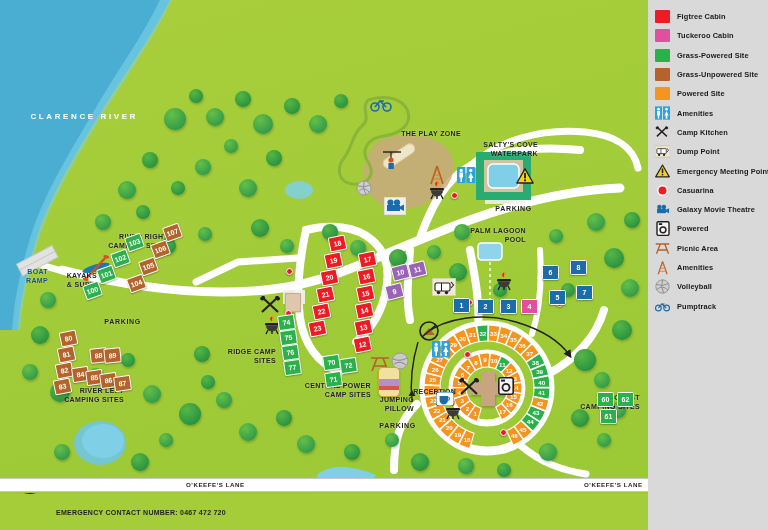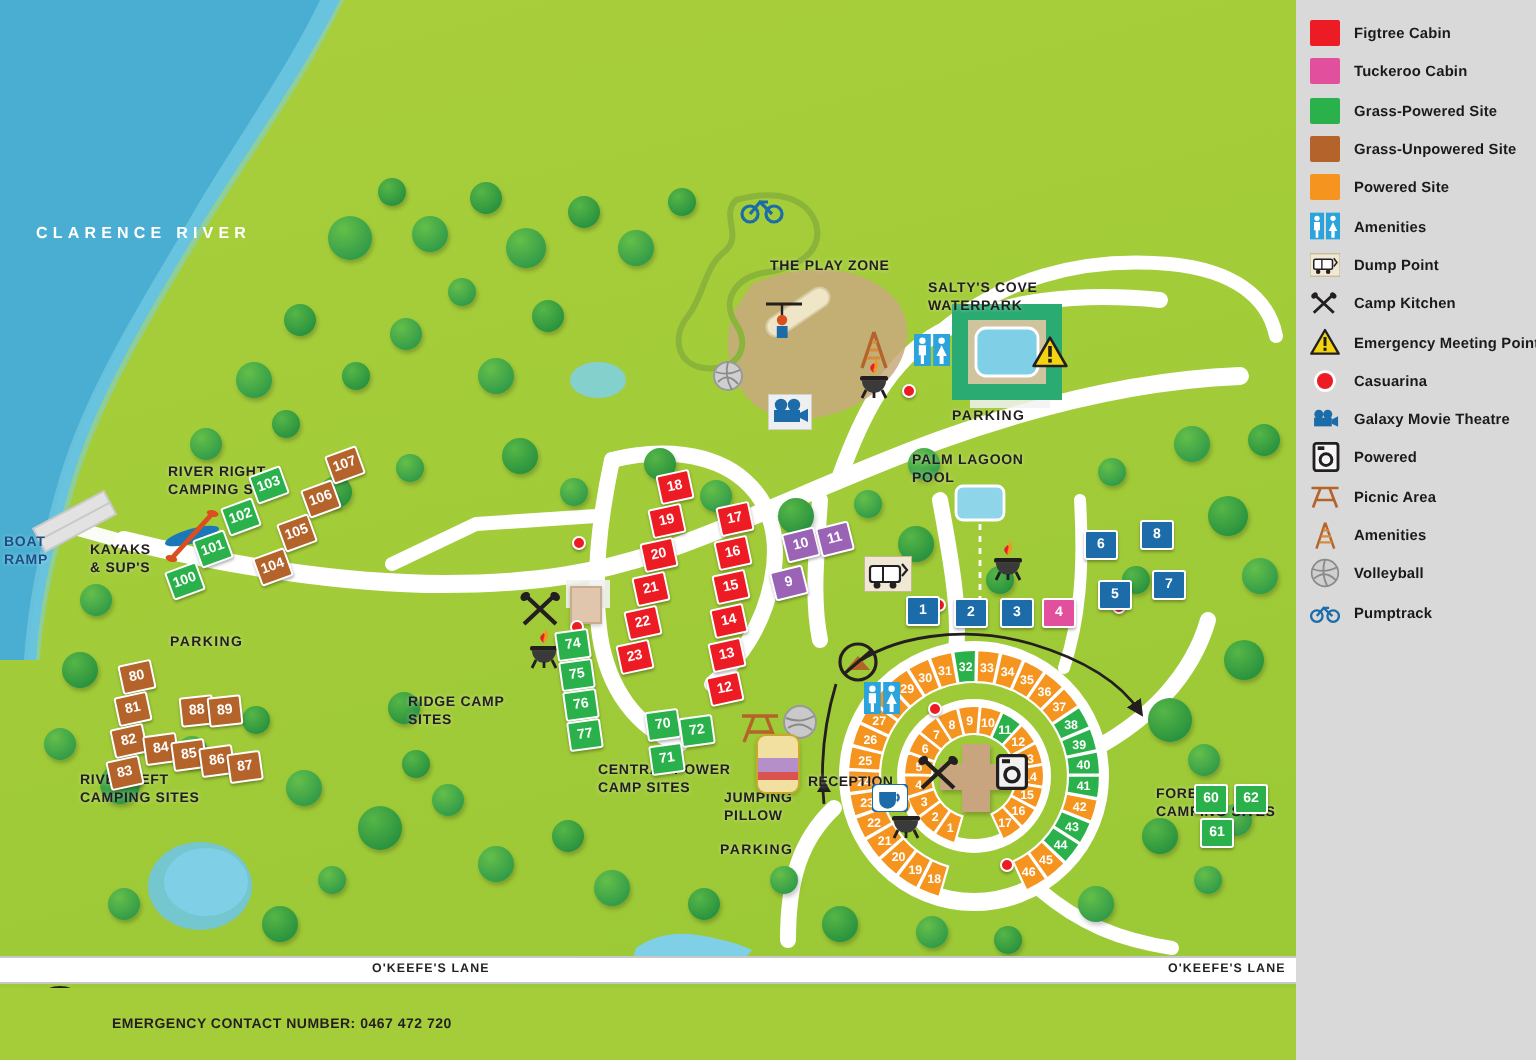--- a/index.html
+++ b/index.html
@@ -67,21 +67,21 @@
   .c-brown  { background: #b4632b; }
   .c-red    { background: #ed1c24; }
   .c-blue   { background: #1b6ca8; }
   .c-purple { background: #9a63b5; }
   .c-pink   { background: #e2509d; }
 
   
   .mlabel {
     position: absolute;
     font-size: 7px; font-weight: bold; color: #231f20;
-    text-align: left; letter-spacing: .35px;
+    text-align: right; letter-spacing: .35px;
     line-height: 1.25; white-space: pre-line;
     text-shadow: 0 0 2px rgba(255,255,255,.45);
   }
   .mlabel.river {
     color: #ffffff; font-size: 8px; letter-spacing: 2.6px;
     text-shadow: none;
   }
   .mlabel.park { letter-spacing: .7px; }
   .mlabel.recep { font-size: 7px; letter-spacing: .2px; }
   .mlabel.dog { font-size: 6.4px; color: #3d3212; letter-spacing: .2px;}
@@ -730,43 +730,43 @@
               <circle cx="4.2" cy="3.4" r="1.6" fill="#fff"></circle>
               <path d="M2.4,5.6 h3.6 v5 h-1 v4.4 h-1.6 v-4.4 h-1 z" fill="#fff"></path>
               <circle cx="13.8" cy="3.4" r="1.6" fill="#fff"></circle>
               <path d="M13.8,5.6 l2.6,5.4 h-5.2 z M12.8,10.6 h2 v4.4 h-2 z" fill="#fff"></path>
             </svg>
           </div>
           <div class="legend-label">Amenities</div>
         </div>
         <div class="legend-row">
           <div class="legend-ico">
+            <svg width="15" height="14" viewBox="0 0 24 18">
+              <path d="M3,1 L19,16 M19,1 L3,16" stroke="#231f20" stroke-width="2.3"></path>
+              <ellipse cx="3.6" cy="2.2" rx="2.8" ry="2.1" fill="#231f20" transform="rotate(-40 3.6 2.2)"></ellipse>
+              <ellipse cx="18.6" cy="2.2" rx="2.8" ry="2.1" fill="#231f20" transform="rotate(40 18.6 2.2)"></ellipse>
+            </svg>
+          </div>
+          <div class="legend-label">Camp Kitchen</div>
+        </div>
+        <div class="legend-row">
+          <div class="legend-ico">
             <svg width="15" height="13" viewBox="0 0 24 18">
               <rect x="0" y="0" width="24" height="18" fill="#efe8d4" stroke="#c8b88c" stroke-width="1"></rect>
               <rect x="3" y="4.4" width="15" height="8" rx="1.4" fill="#fff" stroke="#231f20" stroke-width="1.2"></rect>
               <line x1="9.5" y1="4.4" x2="9.5" y2="12.4" stroke="#231f20" stroke-width="1.1"></line>
               <circle cx="6.5" cy="14.4" r="1.8" fill="#231f20"></circle>
               <circle cx="14.5" cy="14.4" r="1.8" fill="#231f20"></circle>
               <path d="M19,3.6 L21.6,7 L19,10.2" stroke="#231f20" stroke-width="1.2" fill="none"></path>
             </svg>
           </div>
           <div class="legend-label">Dump Point</div>
         </div>
         <div class="legend-row">
           <div class="legend-ico">
-            <svg width="15" height="14" viewBox="0 0 24 18">
-              <path d="M3,1 L19,16 M19,1 L3,16" stroke="#231f20" stroke-width="2.3"></path>
-              <ellipse cx="3.6" cy="2.2" rx="2.8" ry="2.1" fill="#231f20" transform="rotate(-40 3.6 2.2)"></ellipse>
-              <ellipse cx="18.6" cy="2.2" rx="2.8" ry="2.1" fill="#231f20" transform="rotate(40 18.6 2.2)"></ellipse>
-            </svg>
-          </div>
-          <div class="legend-label">Camp Kitchen</div>
-        </div>
-        <div class="legend-row">
-          <div class="legend-ico">
             <svg width="15" height="14" viewBox="0 0 18 16">
               <path d="M9,0.8 L17.2,15 L0.8,15 Z" fill="#f2d411" stroke="#231f20" stroke-width="1.4" stroke-linejoin="round"></path>
               <rect x="8.1" y="5" width="1.8" height="5.4" fill="#231f20"></rect>
               <rect x="8.1" y="11.4" width="1.8" height="1.9" fill="#231f20"></rect>
             </svg>
           </div>
           <div class="legend-label">Emergency Meeting Point</div>
         </div>
         <div class="legend-row">
           <div class="legend-ico">

